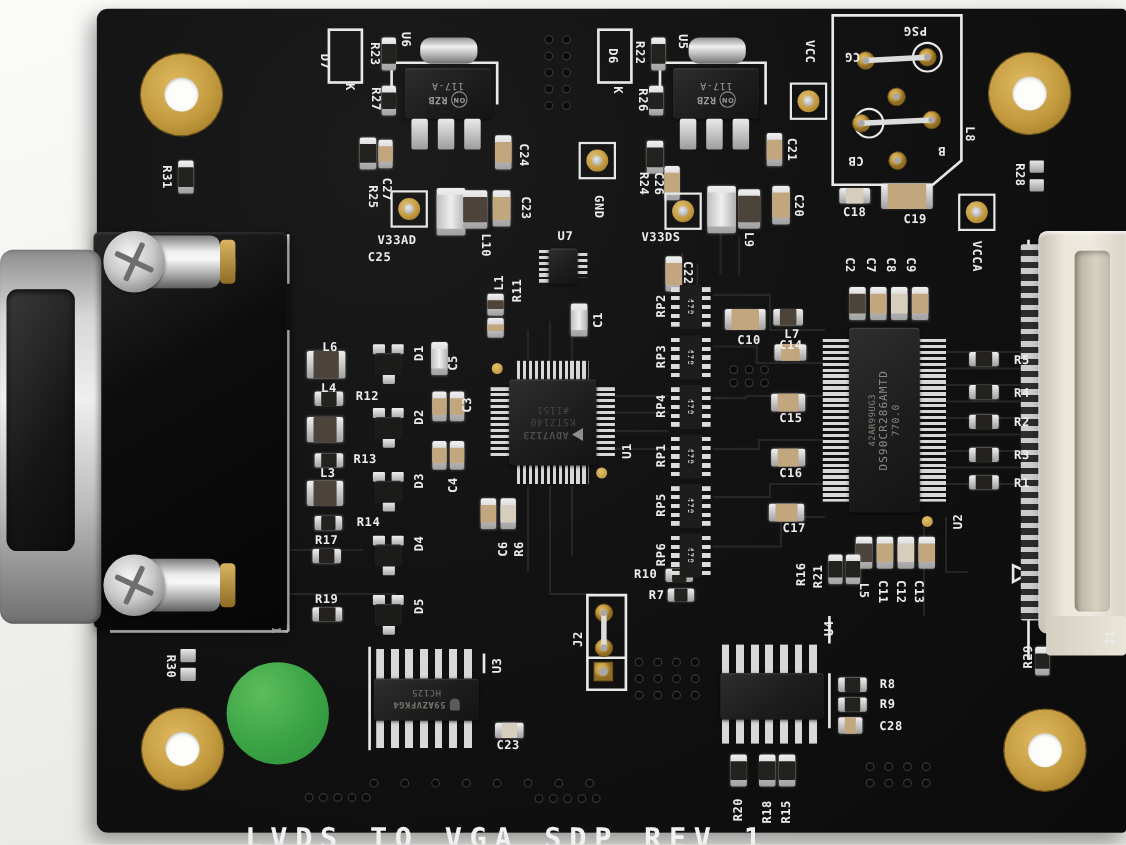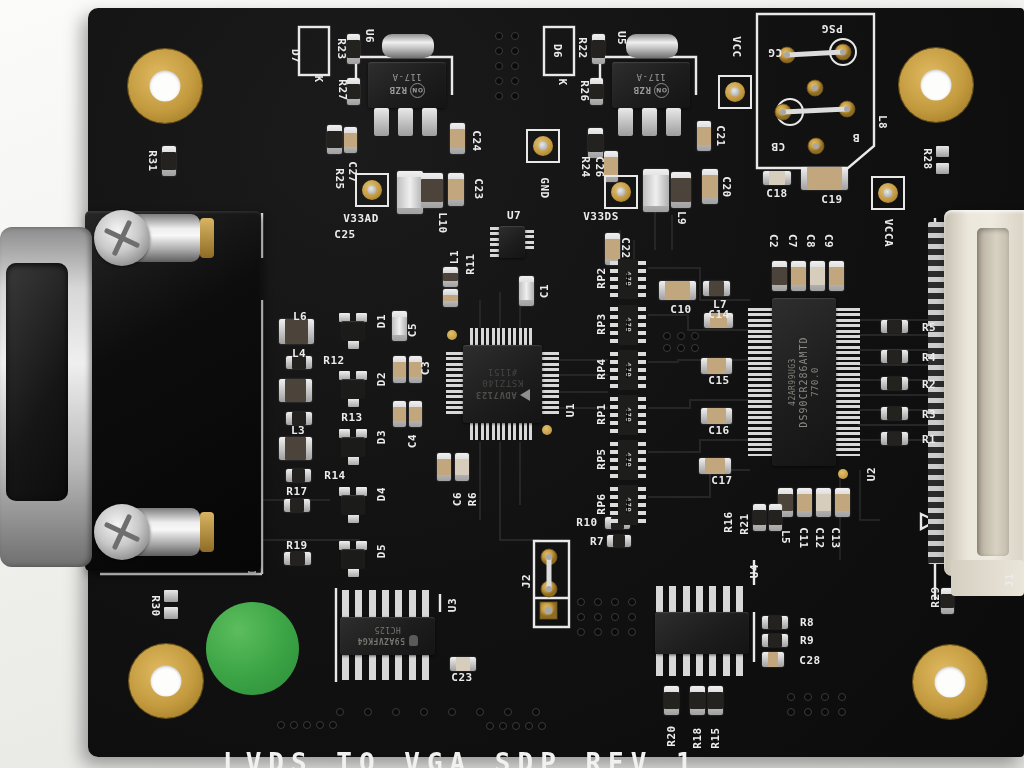--- a/index.html
+++ b/index.html
@@ -709,21 +709,21 @@
       <span class="lbl" style="left: 832px; top: 199px; --r: 0deg;">C19</span>
       <span class="lbl" style="left: 882px; top: 122px; --r: 90deg;">L8</span>
       <span class="lbl" style="left: 927px; top: 159px; --r: 90deg;">R28</span>
       <span class="lbl" style="left: 888px; top: 233px; --r: 90deg;">VCCA</span>
       <span class="lbl" style="left: 152px; top: 161px; --r: 90deg;">R31</span>
       <span class="lbl" style="left: 155px; top: 606px; --r: 90deg;">R30</span>
       <span class="lbl" style="left: 251px; top: 569px; --r: 90deg;">P1</span>
       <span class="lbl" style="left: 300px; top: 316px; --r: 0deg;">L6</span>
       <span class="lbl" style="left: 334px; top: 360px; --r: 0deg;">R12</span>
       <span class="lbl" style="left: 299px; top: 353px; --r: 0deg;">L4</span>
-      <span class="lbl" style="left: 352px; top: 417px; --r: 0deg;">R13</span>
+      <span class="lbl" style="left: 332px; top: 417px; --r: 0deg;">R13</span>
       <span class="lbl" style="left: 298px; top: 430px; --r: 0deg;">L3</span>
       <span class="lbl" style="left: 335px; top: 475px; --r: 0deg;">R14</span>
       <span class="lbl" style="left: 297px; top: 491px; --r: 0deg;">R17</span>
       <span class="lbl" style="left: 297px; top: 545px; --r: 0deg;">R19</span>
       <span class="lbl" style="left: 381px; top: 321px; --r: -90deg;">D1</span>
       <span class="lbl" style="left: 381px; top: 379px; --r: -90deg;">D2</span>
       <span class="lbl" style="left: 381px; top: 437px; --r: -90deg;">D3</span>
       <span class="lbl" style="left: 381px; top: 494px; --r: -90deg;">D4</span>
       <span class="lbl" style="left: 381px; top: 551px; --r: -90deg;">D5</span>
       <span class="lbl" style="left: 412px; top: 330px; --r: -90deg;">C5</span>

